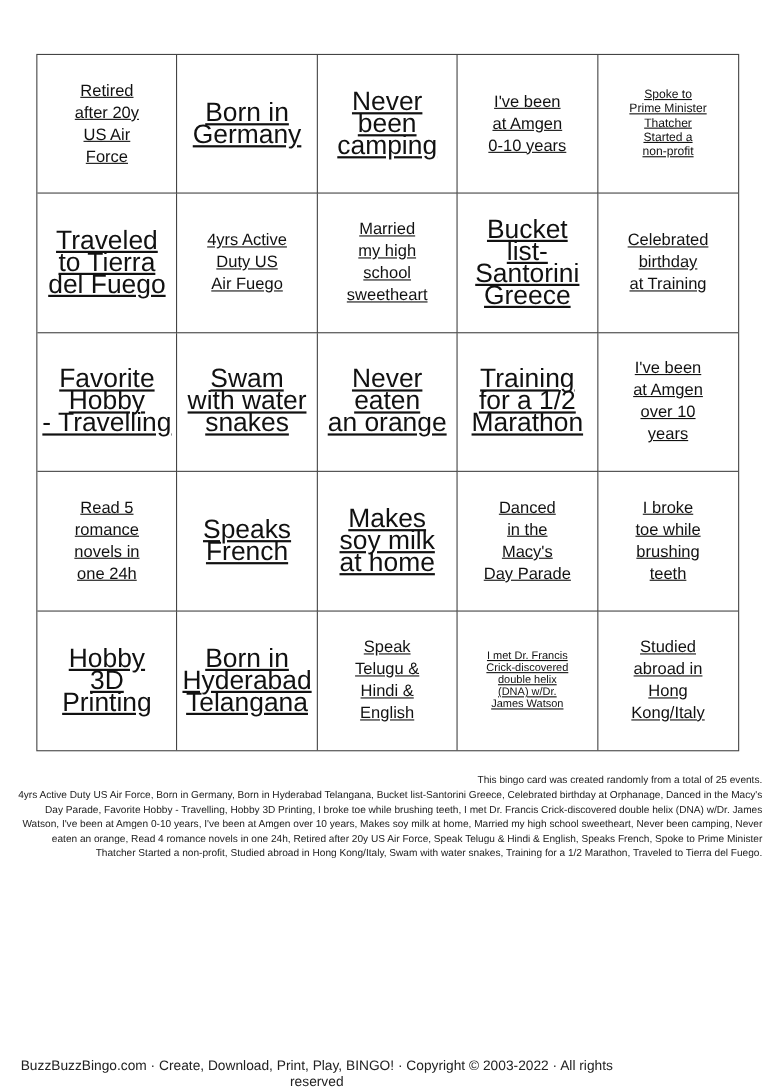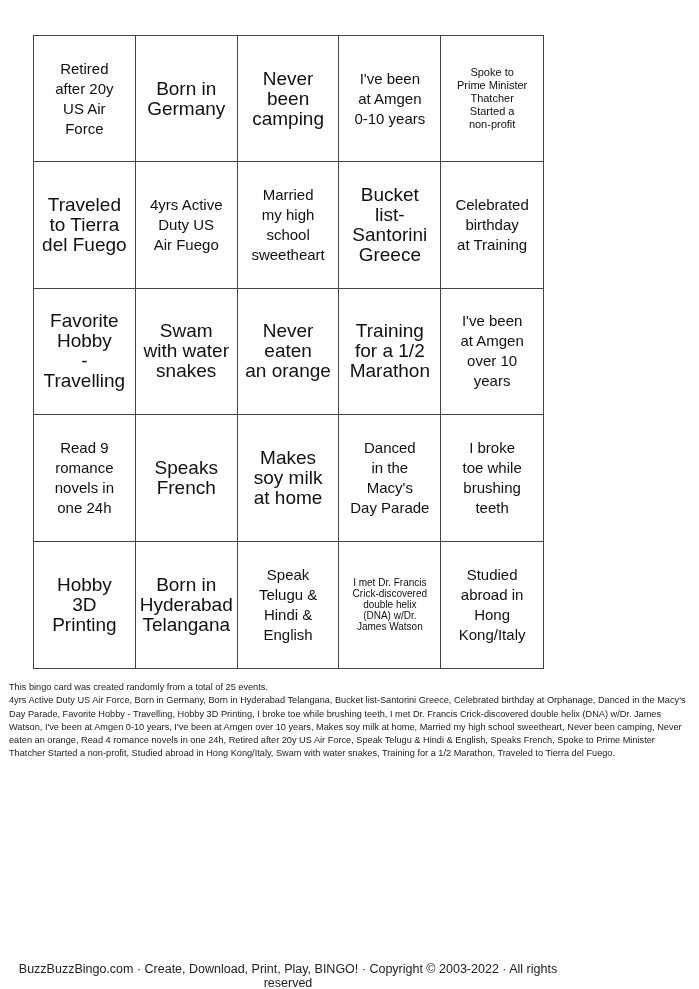--- a/index.html
+++ b/index.html
@@ -1,47 +1,48 @@
 <!DOCTYPE html>
 <html><head>
 <meta charset="utf-8">
 <style>
   html, body { margin: 0; padding: 0; background: #ffffff; }
   body {
     width: 699px; height: 989px; position: relative; overflow: hidden;
     font-family: "Liberation Sans", sans-serif; color: #111;
   }
   .grid {
-    position: absolute; left: 33px; top: 35px;
-    width: 511px; height: 634px;
+    position: absolute; left: 33px; top: 49px;
+    width: 639px; height: 634px;
     display: grid;
     grid-template-columns: repeat(5, 1fr);
     grid-template-rows: repeat(5, 1fr);
     border: 1px solid #444;
     box-sizing: border-box;
+    text-decoration: underline;
   }
   .cell {
     border-right: 1px solid #444;
     border-bottom: 1px solid #444;
     display: flex; align-items: center; justify-content: center;
     text-align: center;
     white-space: pre-line;
     box-sizing: border-box;
     padding: 4px;
   }
   .cell:nth-child(5n) { border-right: none; text-align: center; }
   .cell:nth-last-child(-n+5) { border-bottom: none; }
-  .xl { font-size: 19px; line-height: 20px; }
+  .xl { font-size: 24px; line-height: 20px; }
   .md { font-size: 15px; line-height: 20px; }
   .sm { font-size: 11px; line-height: 13px; }
   .xs { font-size: 10px; line-height: 11px; }
 
   .notes {
-    position: absolute; left: 9px; top: 681px; width: 684px;
-    font-size: 9.2px; line-height: 13.3px; color: #222;
+    position: absolute; left: 9px; top: 703px; width: 684px;
+    font-size: 9.2px; line-height: 13.3px; color: #222; text-align: right;
   }
   .notes p { margin: 0; }
   .footer {
     position: absolute; left: 0; top: 962px; width: 576px;
     text-align: center; font-size: 12.5px; color: #222;
   }
 </style>
 </head>
 <body>
 
@@ -91,21 +92,21 @@
 eaten
 an orange</div>
   <div class="cell xl">Training
 for a 1/2
 Marathon</div>
   <div class="cell md">I've been
 at Amgen
 over 10
 years</div>
 
-  <div class="cell md">Read 9
+  <div class="cell md">Read 5
 romance
 novels in
 one 24h</div>
   <div class="cell xl">Speaks
 French</div>
   <div class="cell xl">Makes
 soy milk
 at home</div>
   <div class="cell md">Danced
 in the

